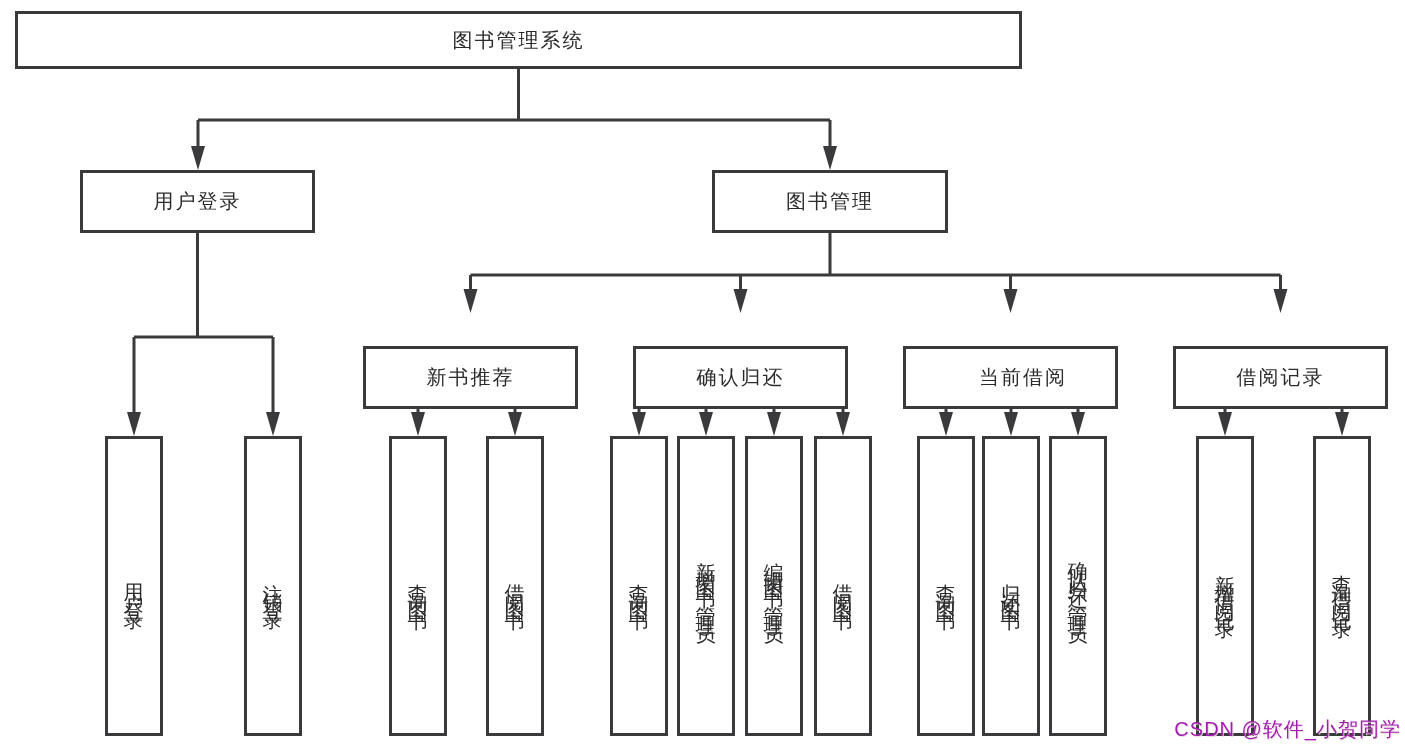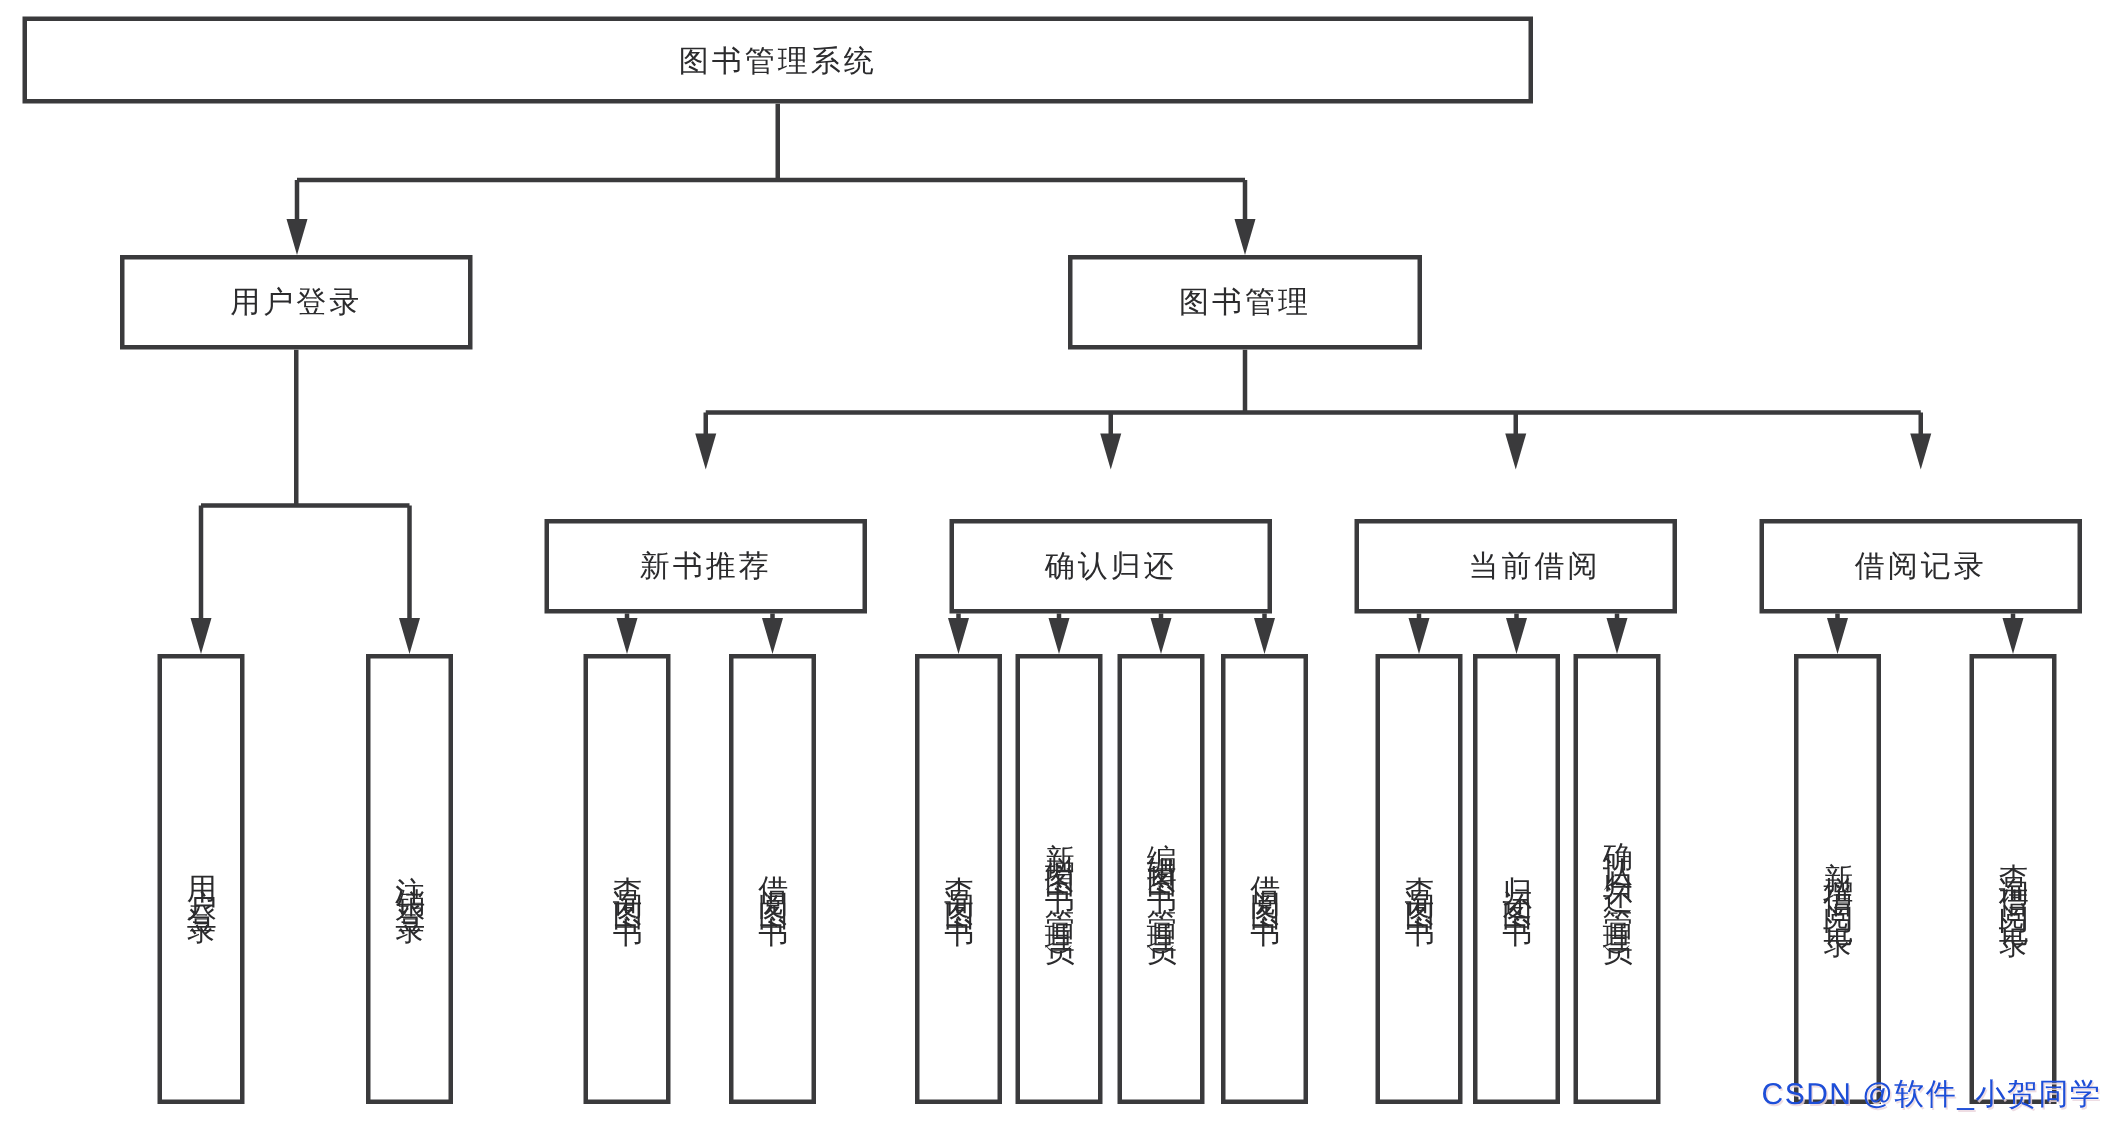--- a/index.html
+++ b/index.html
@@ -56,21 +56,21 @@
   .lf-3c { left: 745px; }  .lf-3d { left: 814px; }
   .lf-4a { left: 917px; }  .lf-4b { left: 982px; }
   .lf-4c { left: 1049px; }
   .lf-5a { left: 1196px; } .lf-5b { left: 1313px; }
   .watermark {
     position: absolute;
     right: 4px;
     bottom: 4px;
     font-size: 20px;
     letter-spacing: 1px;
-    color: #1d4ed8;
+    color: #a21caf;
     text-shadow: 1px 1px 0 rgba(235, 215, 222, 0.85);
     white-space: nowrap;
   }
 </style>
 </head>
 <body>
 
 <div class="canvas">
 
   <svg class="wires" viewBox="0 0 1405 747" xmlns="http://www.w3.org/2000/svg">

